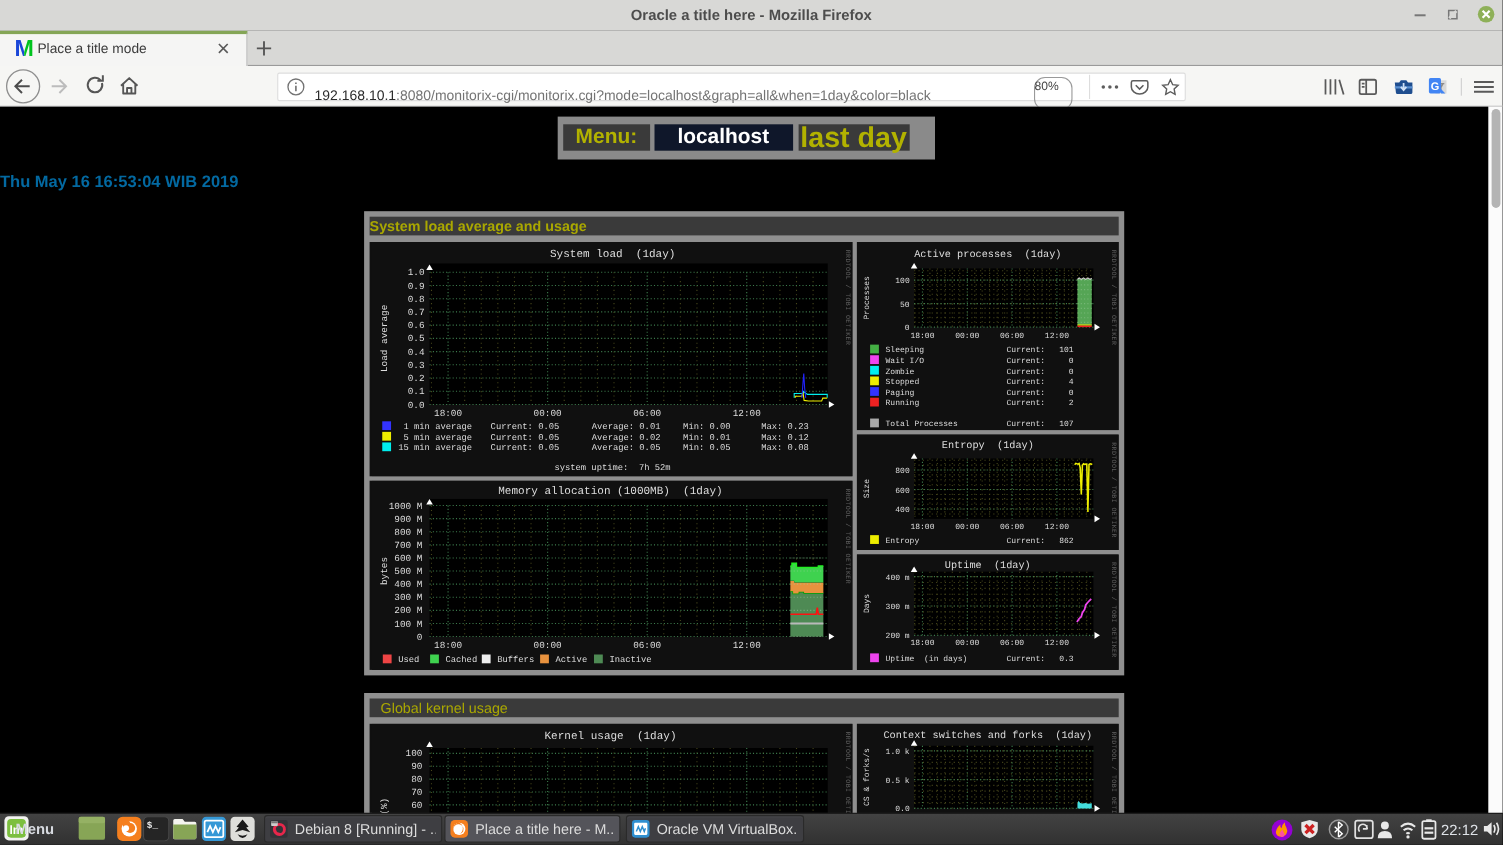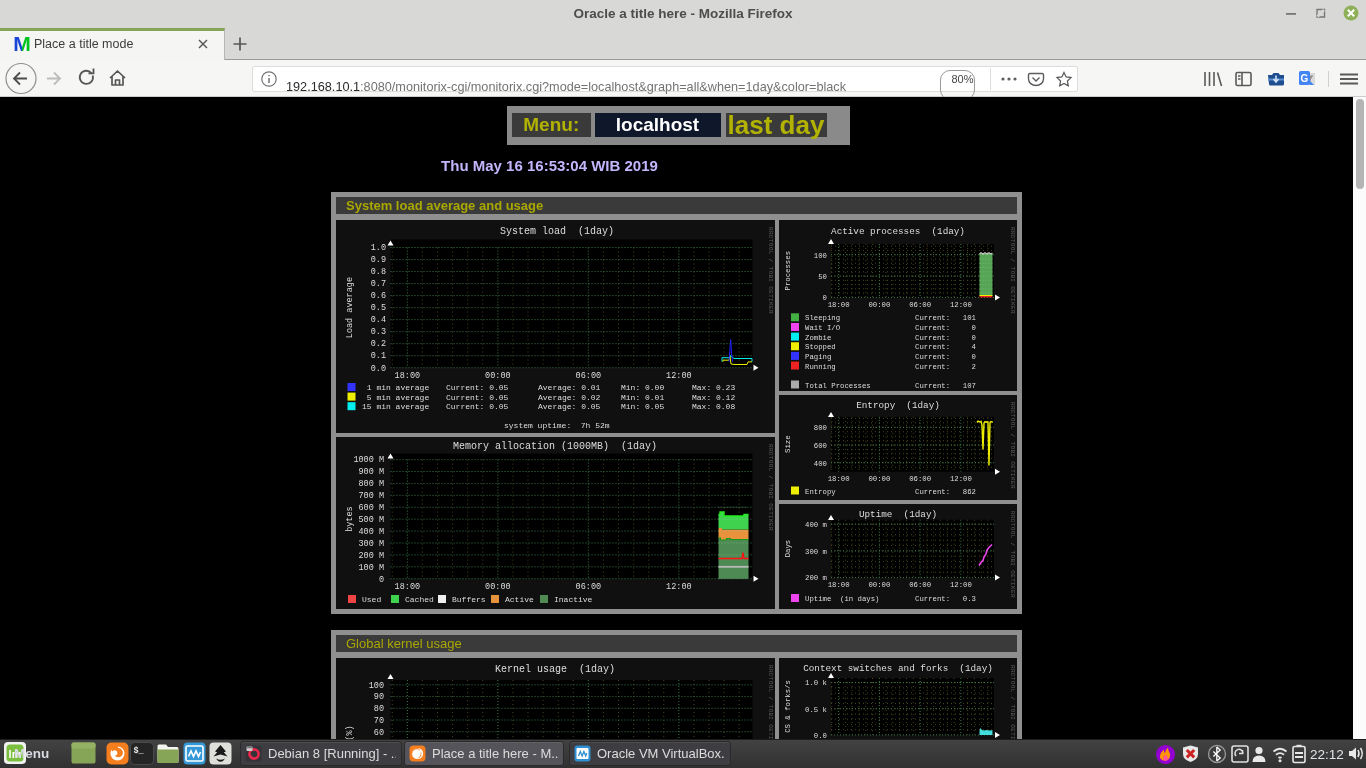--- a/index.html
+++ b/index.html
@@ -45,21 +45,21 @@
     <path d="M 91.5 13.2 A 6.6 6.6 0 1 0 92.7 15.5" stroke="#565656" stroke-width="1.8" fill="none"></path>
     <path d="M 88.5 13.4 h 5 v -5" stroke="#565656" stroke-width="1.8" fill="none"></path>
     <path d="M 110 18 L 117.5 11 L 125 18 M 112 16.5 V 25 H 123 V 16.5 M 119.5 25 V 20 h -4 V 25" stroke="#565656" stroke-width="1.7" fill="none" stroke-linejoin="round"></path>
   </svg>
 <div class="abs" style="left:252px;top:66px;width:826px;height:26px;background:#fff;border:1px solid #ddd;border-radius:2px;box-sizing:border-box"></div>
 <svg class="abs" style="left:260px;top:70px" width="18" height="18" viewBox="0 0 18 18">
     <circle cx="9" cy="9" r="7.2" fill="none" stroke="#737373" stroke-width="1.2"></circle>
     <path d="M 9 8 V 13 M 9 5 V 6.3" stroke="#737373" stroke-width="1.5"></path>
   </svg>
 <div class="abs" style="left:286px;top:74px;height:26px;line-height:26px;font-size:12.7px;color:#2a2a2a">192.168.10.1<span style="color:#737373">:8080/monitorix-cgi/monitorix.cgi?mode=localhost&amp;graph=all&amp;when=1day&amp;color=black</span></div>
-<div class="abs" style="left:939.5px;top:70px;width:35px;height:30px;border:1px solid #999;border-radius:10px;box-sizing:border-box;font-size:11px;line-height:17px;text-align:right;color:#444">80%</div>
+<div class="abs" style="left:939.5px;top:70px;width:35px;height:30px;border:1px solid #999;border-radius:10px;box-sizing:border-box;font-size:11px;line-height:17px;text-align:left;color:#444">80%</div>
 <div class="abs" style="left:990px;top:68px;width:1px;height:22px;background:#ddd"></div>
 <svg class="abs" style="left:998px;top:71px" width="80" height="16" viewBox="0 0 80 16">
     <g fill="#5d5d5d">
       <circle cx="5" cy="8" r="1.6"></circle>
       <circle cx="11" cy="8" r="1.6"></circle>
       <circle cx="17" cy="8" r="1.6"></circle>
     </g>
     <path d="M 32 2.5 h 12 a 1.5 1.5 0 0 1 1.5 1.5 v 4 a 7.5 6.5 0 0 1 -15 0 v -4 a 1.5 1.5 0 0 1 1.5 -1.5 z" fill="none" stroke="#5d5d5d" stroke-width="1.4"></path>
     <path d="M 34.5 6.5 L 38 10 L 41.5 6.5" fill="none" stroke="#5d5d5d" stroke-width="1.4"></path>
     <path d="M 66 1.5 L 68.1 6 L 73 6.6 L 69.4 10 L 70.3 14.8 L 66 12.4 L 61.7 14.8 L 62.6 10 L 59 6.6 L 63.9 6 Z" fill="none" stroke="#5d5d5d" stroke-width="1.3"></path>
@@ -89,23 +89,23 @@
       <path d="M 140 4.5 h 18 M 140 9 h 18 M 140 13.5 h 18"></path>
     </g>
   </svg>
 <div class="abs" style="left:0;top:97px;width:1353px;height:642px;background:#000"></div>
 <div class="abs" style="left:1353px;top:97px;width:13px;height:642px;background:#fbfbfb"></div>
 <div class="abs" style="left:1355.5px;top:99px;width:8px;height:90px;background:#b4b4b4;border-radius:4px"></div>
 <div class="abs" style="left:506.5px;top:106px;width:343px;height:38.5px;background:#8a8a8a"></div>
 <div class="abs" style="left:511.5px;top:112.5px;width:79.5px;height:24.5px;background:#3a3a3a;color:#b2b200;font-weight:bold;font-size:19px;line-height:24.5px;text-align:center">Menu:</div>
 <div class="abs" style="left:594.5px;top:112.5px;width:126px;height:24.5px;background:#0f172a;color:#ffffff;font-weight:bold;font-size:19px;line-height:24.5px;text-align:center">localhost</div>
 <div class="abs" style="left:725.5px;top:112.5px;width:101px;height:24.5px;background:#3a3a3a;color:#b2b200;font-weight:bold;font-size:26px;line-height:24.5px;text-align:center">last day</div>
-<div class="abs" style="left:0;top:157px;width:1099px;text-align:center;color:#c4b5fd;font-weight:bold;font-size:15px">Thu May 16 16:53:04 WIB 2019</div>
+<div class="abs" style="left:0;top:157px;width:1099px;text-align:left;color:#0369a1;font-weight:bold;font-size:15px">Thu May 16 16:53:04 WIB 2019</div>
 <div class="abs" style="left:331px;top:192px;width:691px;height:422px;background:#8f8f8f"></div>
-<div class="abs" style="left:336px;top:197px;width:681px;height:17px;background:#3a3a3a;color:#aaa800;font-weight:bold;font-size:13px;line-height:17px;padding-left:10px;box-sizing:border-box">System load average and usage</div>
+<div class="abs" style="left:336px;top:197px;width:681px;height:17px;background:#3a3a3a;color:#aaa800;font-weight:bold;font-size:13px;line-height:17px;padding-left:0;box-sizing:border-box">System load average and usage</div>
 <div class="abs" style="left:336px;top:220px;width:439px;height:213px;background:#101010"></div>
 <div class="abs" style="left:336px;top:437px;width:439px;height:172px;background:#101010"></div>
 <div class="abs" style="left:779px;top:220px;width:238px;height:171px;background:#101010"></div>
 <div class="abs" style="left:779px;top:395px;width:238px;height:105px;background:#101010"></div>
 <div class="abs" style="left:779px;top:504px;width:238px;height:105px;background:#101010"></div>
 <div class="abs" style="left:331px;top:630px;width:691px;height:109px;background:#8f8f8f"></div>
 <div class="abs" style="left:336px;top:635px;width:681px;height:17px;background:#3a3a3a;color:#aaa800;font-weight:normal;font-size:13px;line-height:17px;padding-left:10px;box-sizing:border-box">Global kernel usage</div>
 <div class="abs" style="left:336px;top:658px;width:439px;height:81px;background:#101010"></div>
 <div class="abs" style="left:779px;top:658px;width:238px;height:81px;background:#101010"></div>
 <svg class="abs" style="left:338px;top:220px" width="437" height="213" viewBox="0 0 437 213">

